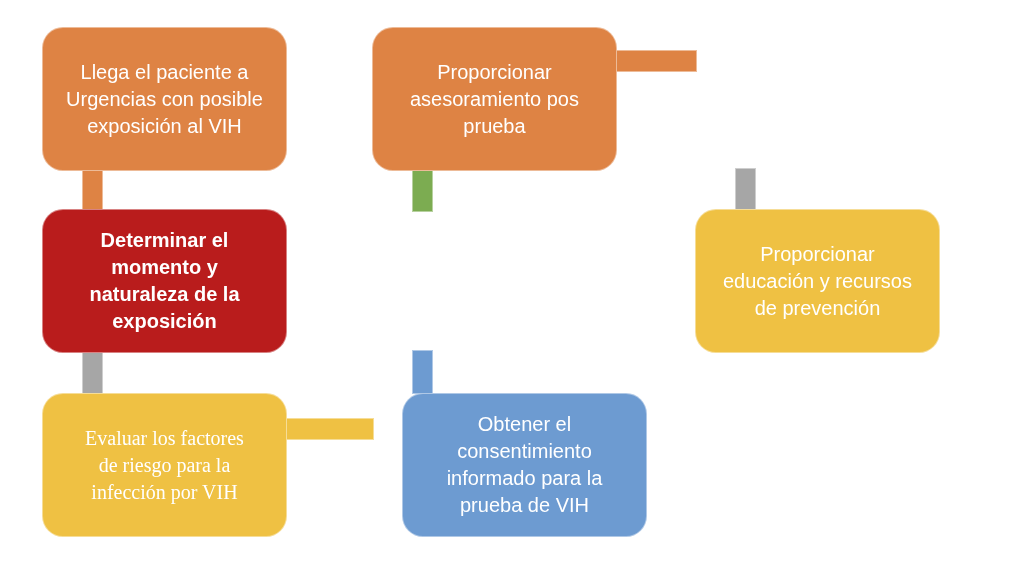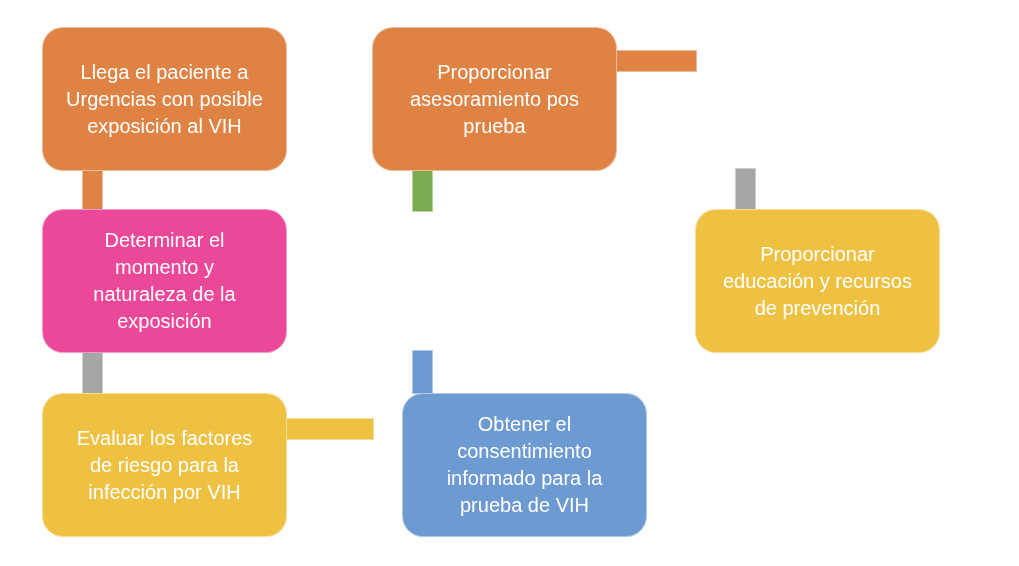--- a/index.html
+++ b/index.html
@@ -40,21 +40,21 @@
     z-index: 1;
     box-sizing: border-box;
     border: 1px solid rgba(255,255,255,0.45);
   }
   .connector.v { width: 21px; height: 44px; }
   .connector.h { height: 22px; }
 
   
   .n-llegada        { left: 42px;  top: 27px;  }
   .n-determinar     { left: 42px;  top: 209px; }
-  .n-evaluar        { left: 42px;  top: 393px; }
+  .n-evaluar        { left: 42px;  top: 393px; font-family: Liberation Serif, serif; }
   .n-asesoramiento  { left: 372px; top: 27px;  }
   .n-prueba         { left: 372px; top: 209px; }
   .n-consentimiento { left: 372px; top: 393px; margin-left: 30px; }
   .n-referir        { left: 695px; top: 27px;  }
   .n-educacion      { left: 695px; top: 209px; }
 
   
   .c-llegada-determinar      { left: 82px;  top: 168px; }
   .c-determinar-evaluar      { left: 82px;  top: 350px; }
   .c-prueba-asesoramiento    { left: 412px; top: 168px; }
@@ -75,21 +75,21 @@
   <div class="connector v c-prueba-asesoramiento" style="background-color: rgb(124, 172, 81);"></div>
   <div class="connector h c-asesoramiento-referir" style="background-color: rgb(222, 131, 68);"></div>
   <div class="connector v c-referir-educacion" style="background-color: rgb(166, 166, 166);"></div>
 
   <div class="node n-llegada" style="background-color: rgb(222, 131, 68);">
     <span class="node-label">Llega el paciente a
 Urgencias con posible
 exposición al VIH</span>
   </div>
 
-  <div class="node n-determinar" style="background-color: #ec4899;">
+  <div class="node n-determinar" style="background-color: #b91c1c; font-weight: bold;">
     <span class="node-label">Determinar el
 momento y
 naturaleza de la
 exposición</span>
   </div>
 
   <div class="node n-evaluar" style="background-color: rgb(239, 193, 67);">
     <span class="node-label">Evaluar los factores
 de riesgo para la
 infección por VIH</span>

